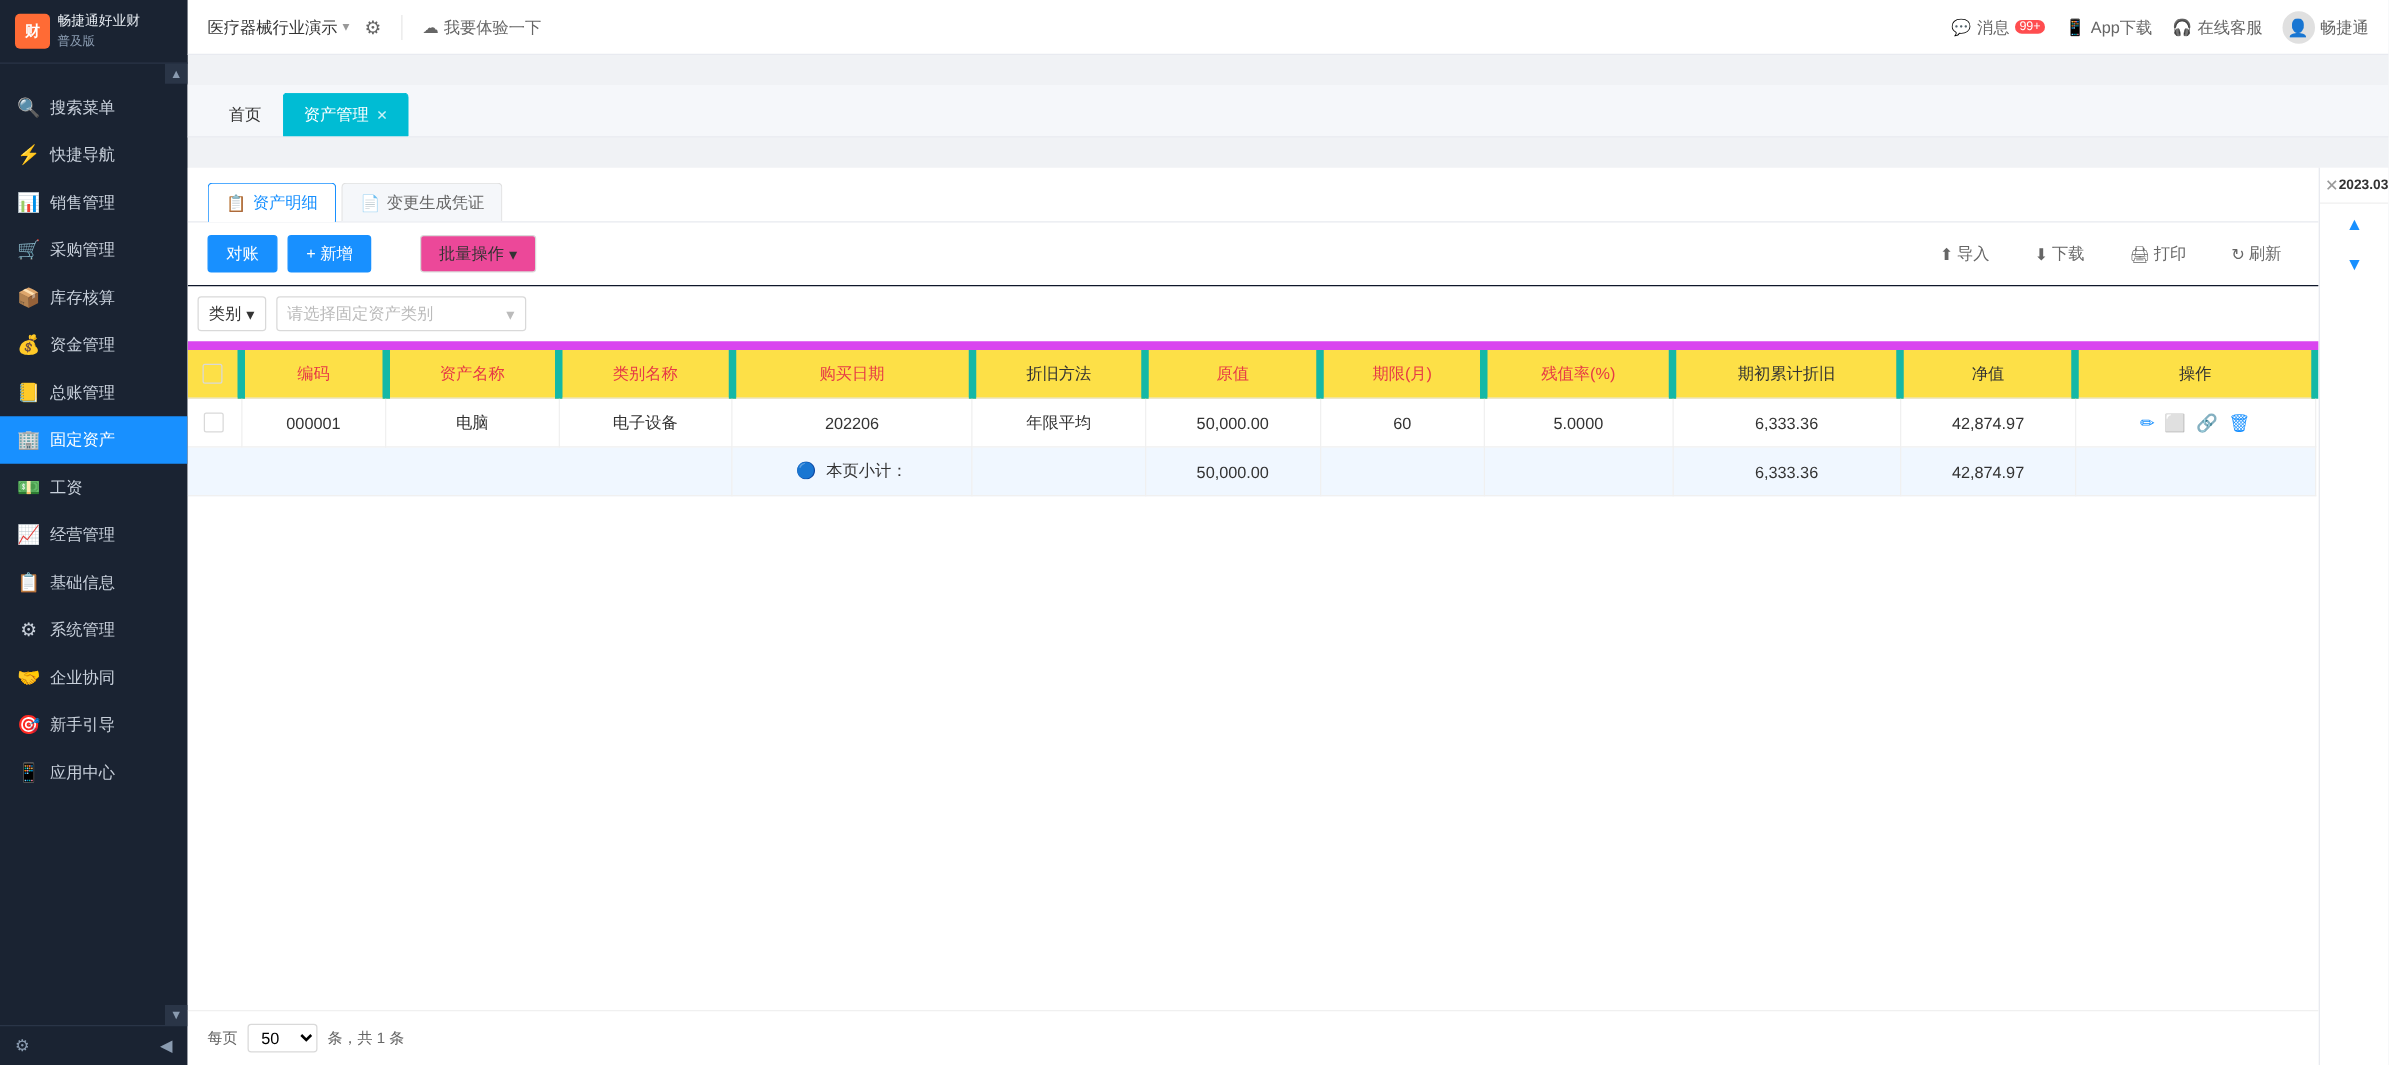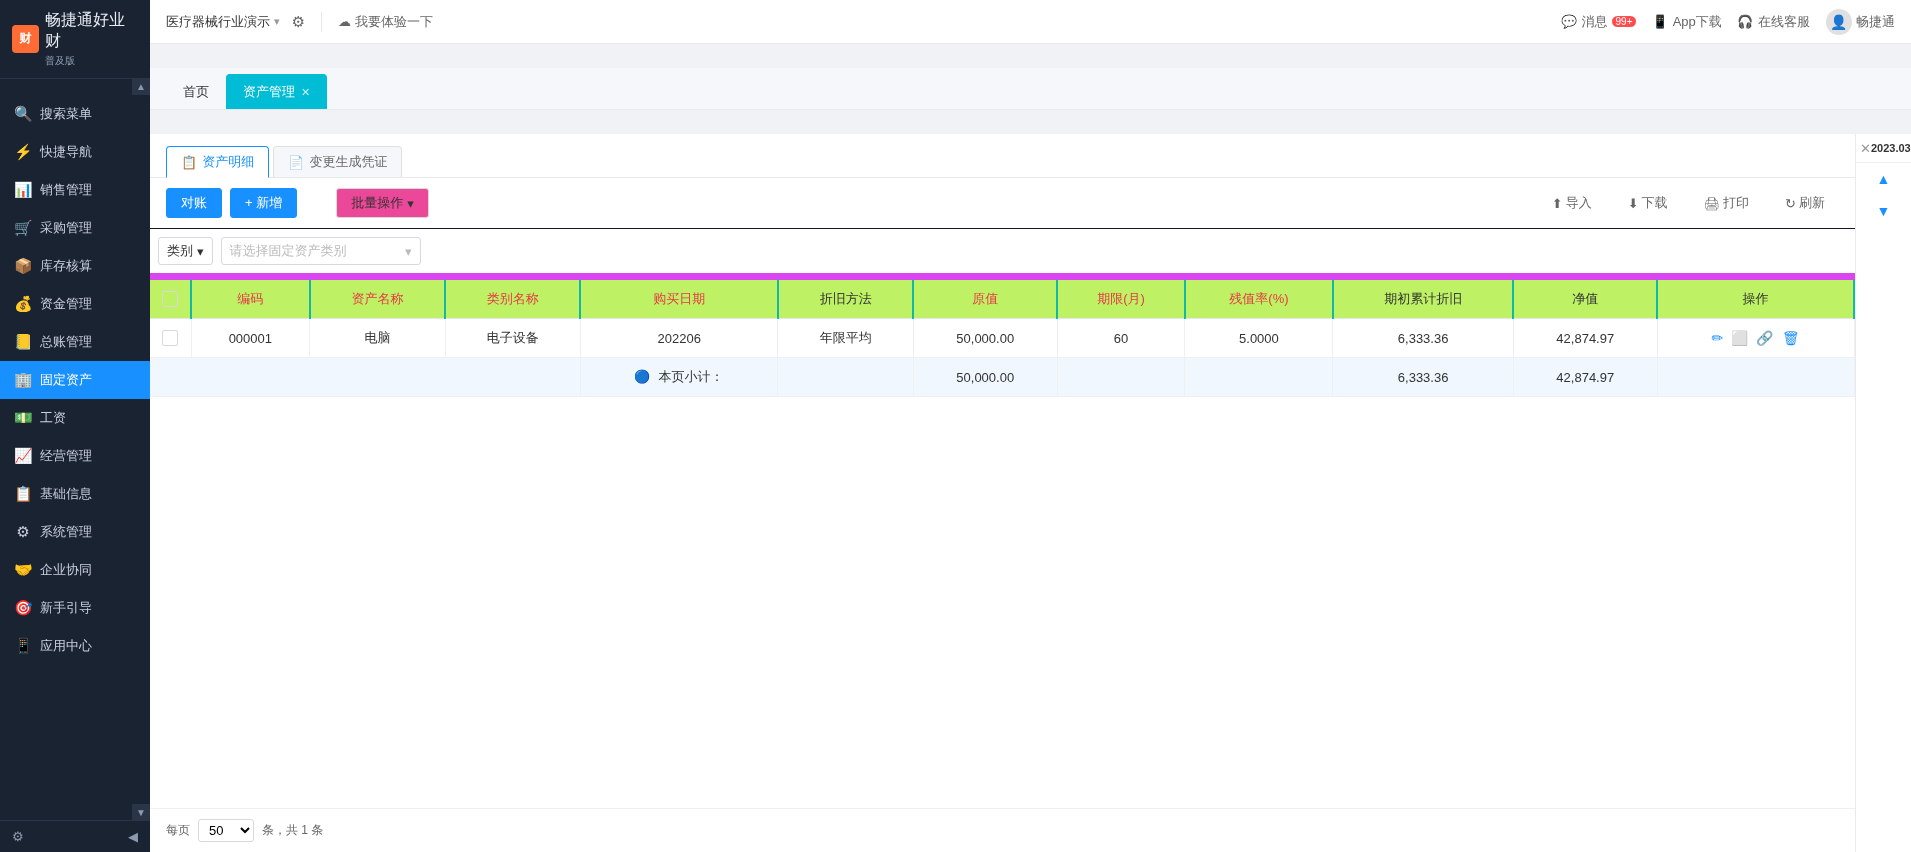--- a/index.html
+++ b/index.html
@@ -23,21 +23,21 @@
       gap: 6px;
       border-bottom: 1px solid #2a3547;
     }
     .sidebar-logo-icon {
       width: 28px; height: 28px;
       background: #ff6b35;
       border-radius: 4px;
       display: flex; align-items: center; justify-content: center;
       color: white; font-size: 12px; font-weight: bold;
     }
-    .sidebar-header-text { color: #e8edf3; font-size: 16px; line-height: 1.3; }
+    .sidebar-header-text { color: #e8edf3; font-size: 11px; line-height: 1.3; }
     .sidebar-version { color: #8a9bb0; font-size: 10px; margin-top: 2px; }
 
     .sidebar-scroll { flex: 1; overflow-y: auto; overflow-x: hidden; }
     .sidebar-scroll::-webkit-scrollbar { width: 4px; }
     .sidebar-scroll::-webkit-scrollbar-thumb { background: #2a3547; }
 
     .sidebar-item {
       display: flex; align-items: center; gap: 8px;
       padding: 10px 14px;
       cursor: pointer;
@@ -205,23 +205,23 @@
     .table-wrap {
       flex: 1;
       overflow: auto;
     }
     table {
       width: 100%;
       border-collapse: collapse;
       font-size: 13px;
     }
     thead tr th {
-      background: #bef264;
+      background: #fde047;
       border-bottom: 1px solid #e8e8e8;
-      border-right: 2px solid #14b8a6;
+      border-right: 6px solid #14b8a6;
       padding: 10px 12px;
       text-align: center;
       color: #e63946;
       font-weight: 500;
       white-space: nowrap;
     }
     thead tr th.no-red { color: #333; }
     thead tr th:first-child { color: #333; width: 40px; }
     tbody tr td {
       border-bottom: 1px solid #f0f0f0;

